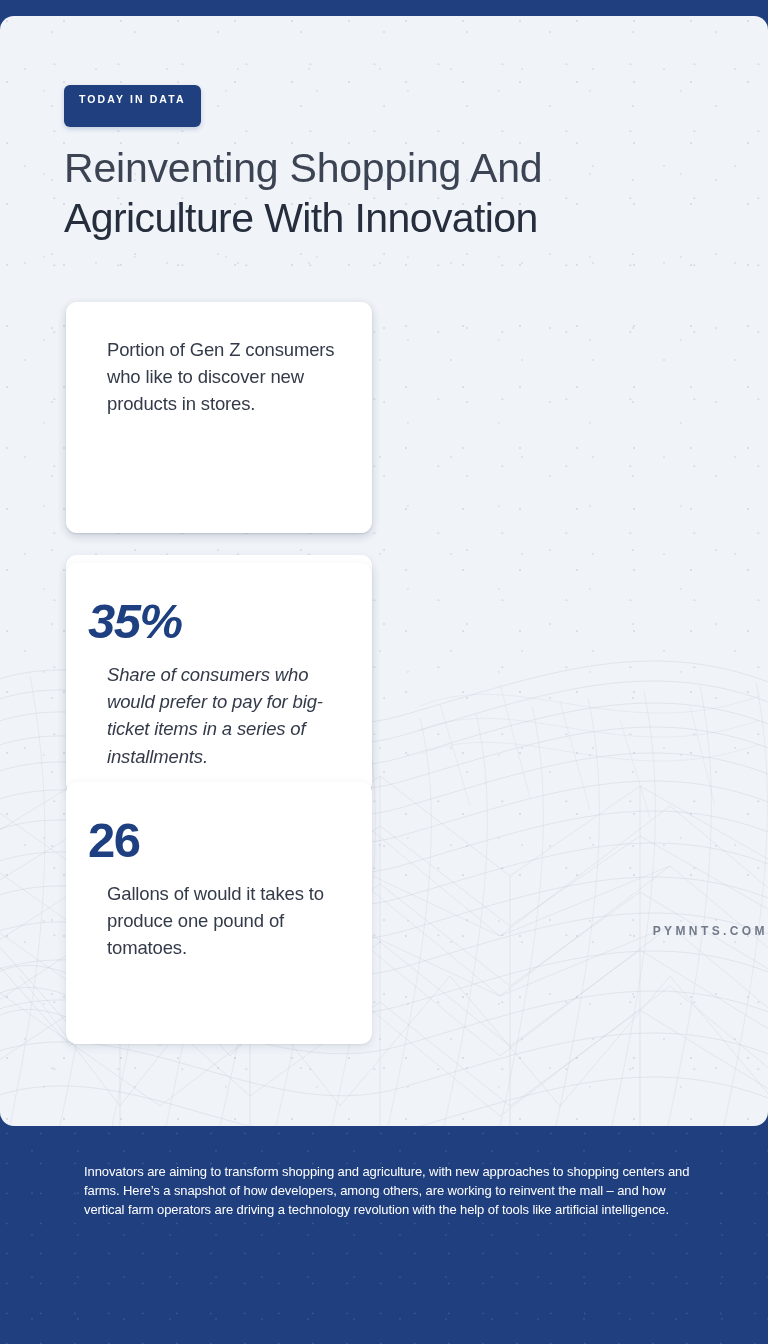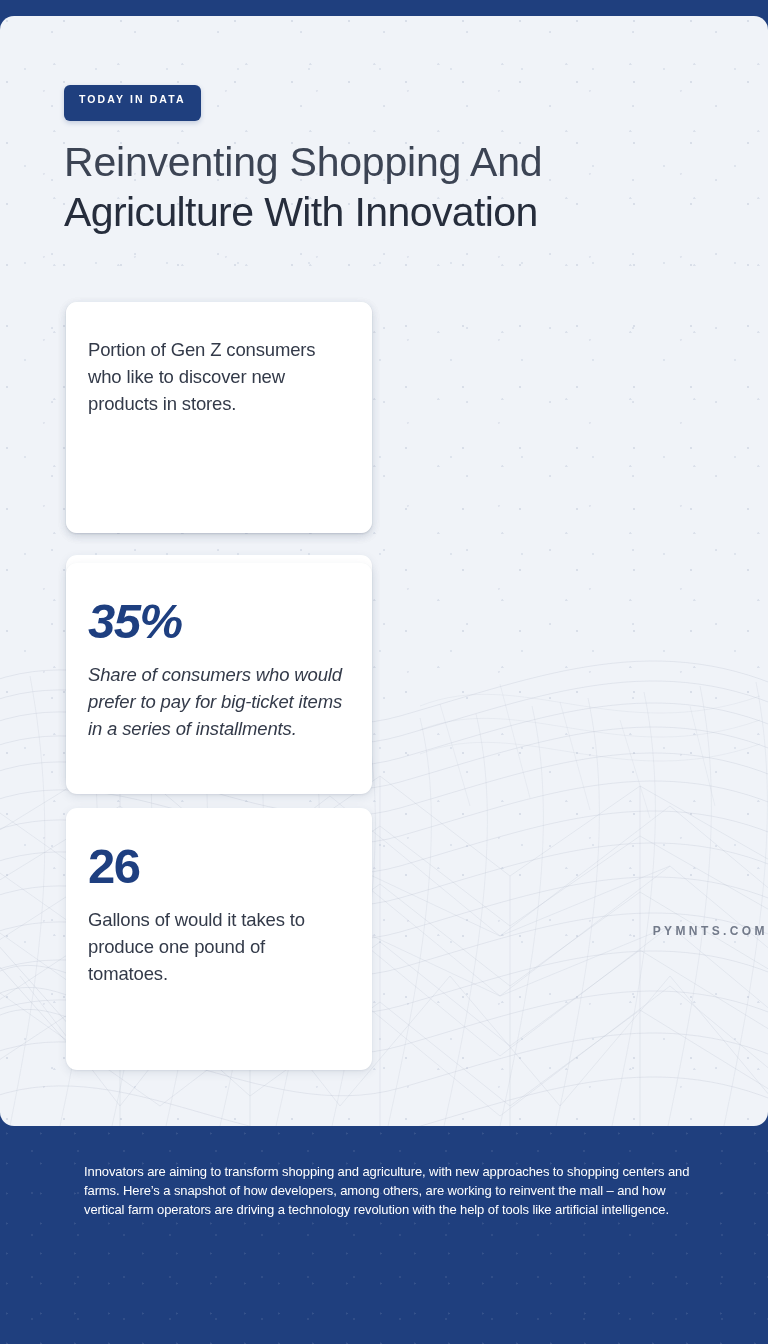--- a/index.html
+++ b/index.html
@@ -55,21 +55,21 @@
   
   .header { position:absolute; left:64px; top:69px; width:640px; }
 
   .badge {
     display:inline-block;
     background:#1f3f7e;
     color:#ffffff;
     font-size:10.5px;
     font-weight:bold;
     letter-spacing:2.1px;
-    padding:8px 15px 16px;
+    padding:8px 15px 22px;
     border-radius:6px;
     box-shadow:0 2px 5px rgba(31,63,126,.22);
     white-space:nowrap;
   }
 
   .title { margin-top:17px; color:#30384a; }
   .title-line1 {
     display:block;
     font-size:41px;
     font-weight:300;
@@ -99,36 +99,37 @@
     width:306px;
     background:#ffffff;
     border-radius:11px;
     box-shadow:0 3px 10px rgba(44,60,92,.10), 0 1px 2px rgba(44,60,92,.07);
     padding:34px 26px 22px 22px;
   }
   .card.c1 { left:0;   top:0;   height:231px; }
   .card.c2 { left:330; top:0;   height:231px; }
   .card.c3 { left:0;   top:253px; height:231px; }
   .card.c4 { left:330; top:261px; height:231px;font-style:italic; }
-  .card.c5 { left:0;   top:506px; height:262px; }
+  .card.c5 { left:0;   top:480px; height:262px; }
 
   .stat-value {
     color:#1e3f80;
     font-weight:bold;
     font-size:49px;
     line-height:1;
     letter-spacing:-1.5px;
     margin-bottom:15px;
   }
 
   .stat-desc {
     color:#333a49;
     font-size:18.5px;
     line-height:1.47;
     letter-spacing:-.15px;
+    margin-left:19px;
   }
 
   
   .watermark {
     position:absolute;
     left:0; right:0;
     top:908px;
     text-align:right;
     color:#5d6577;
     font-size:12px;

